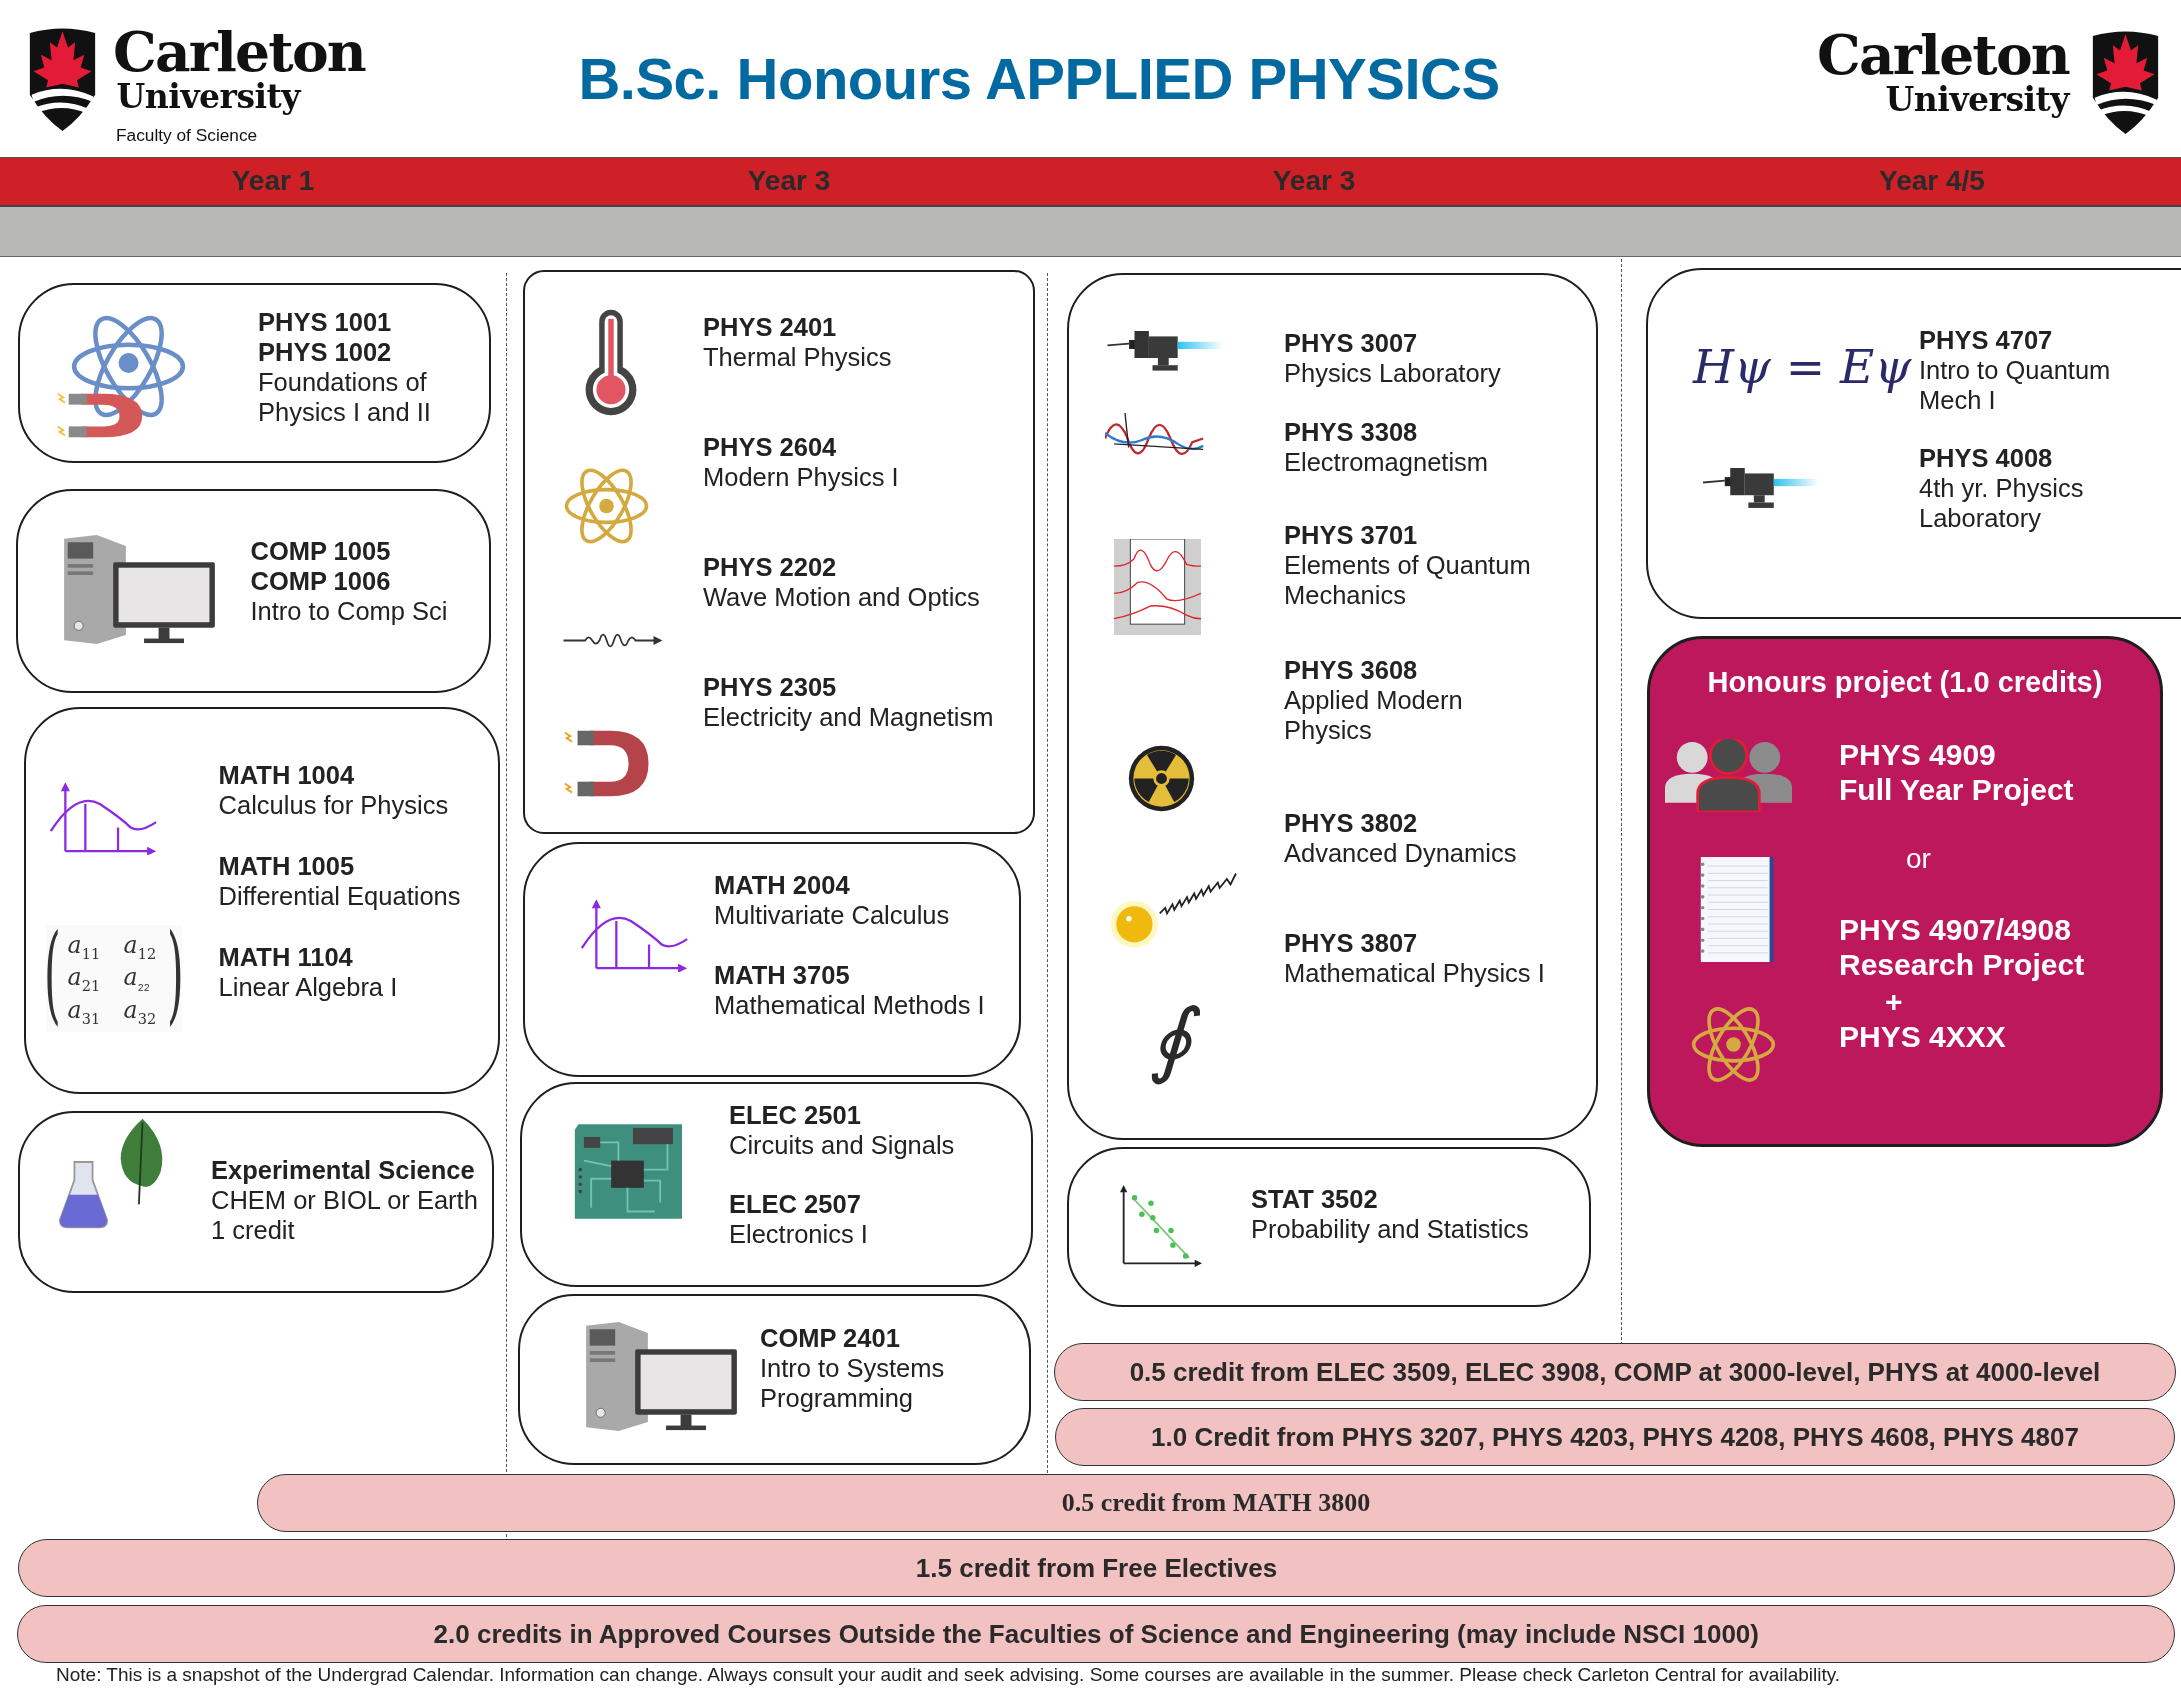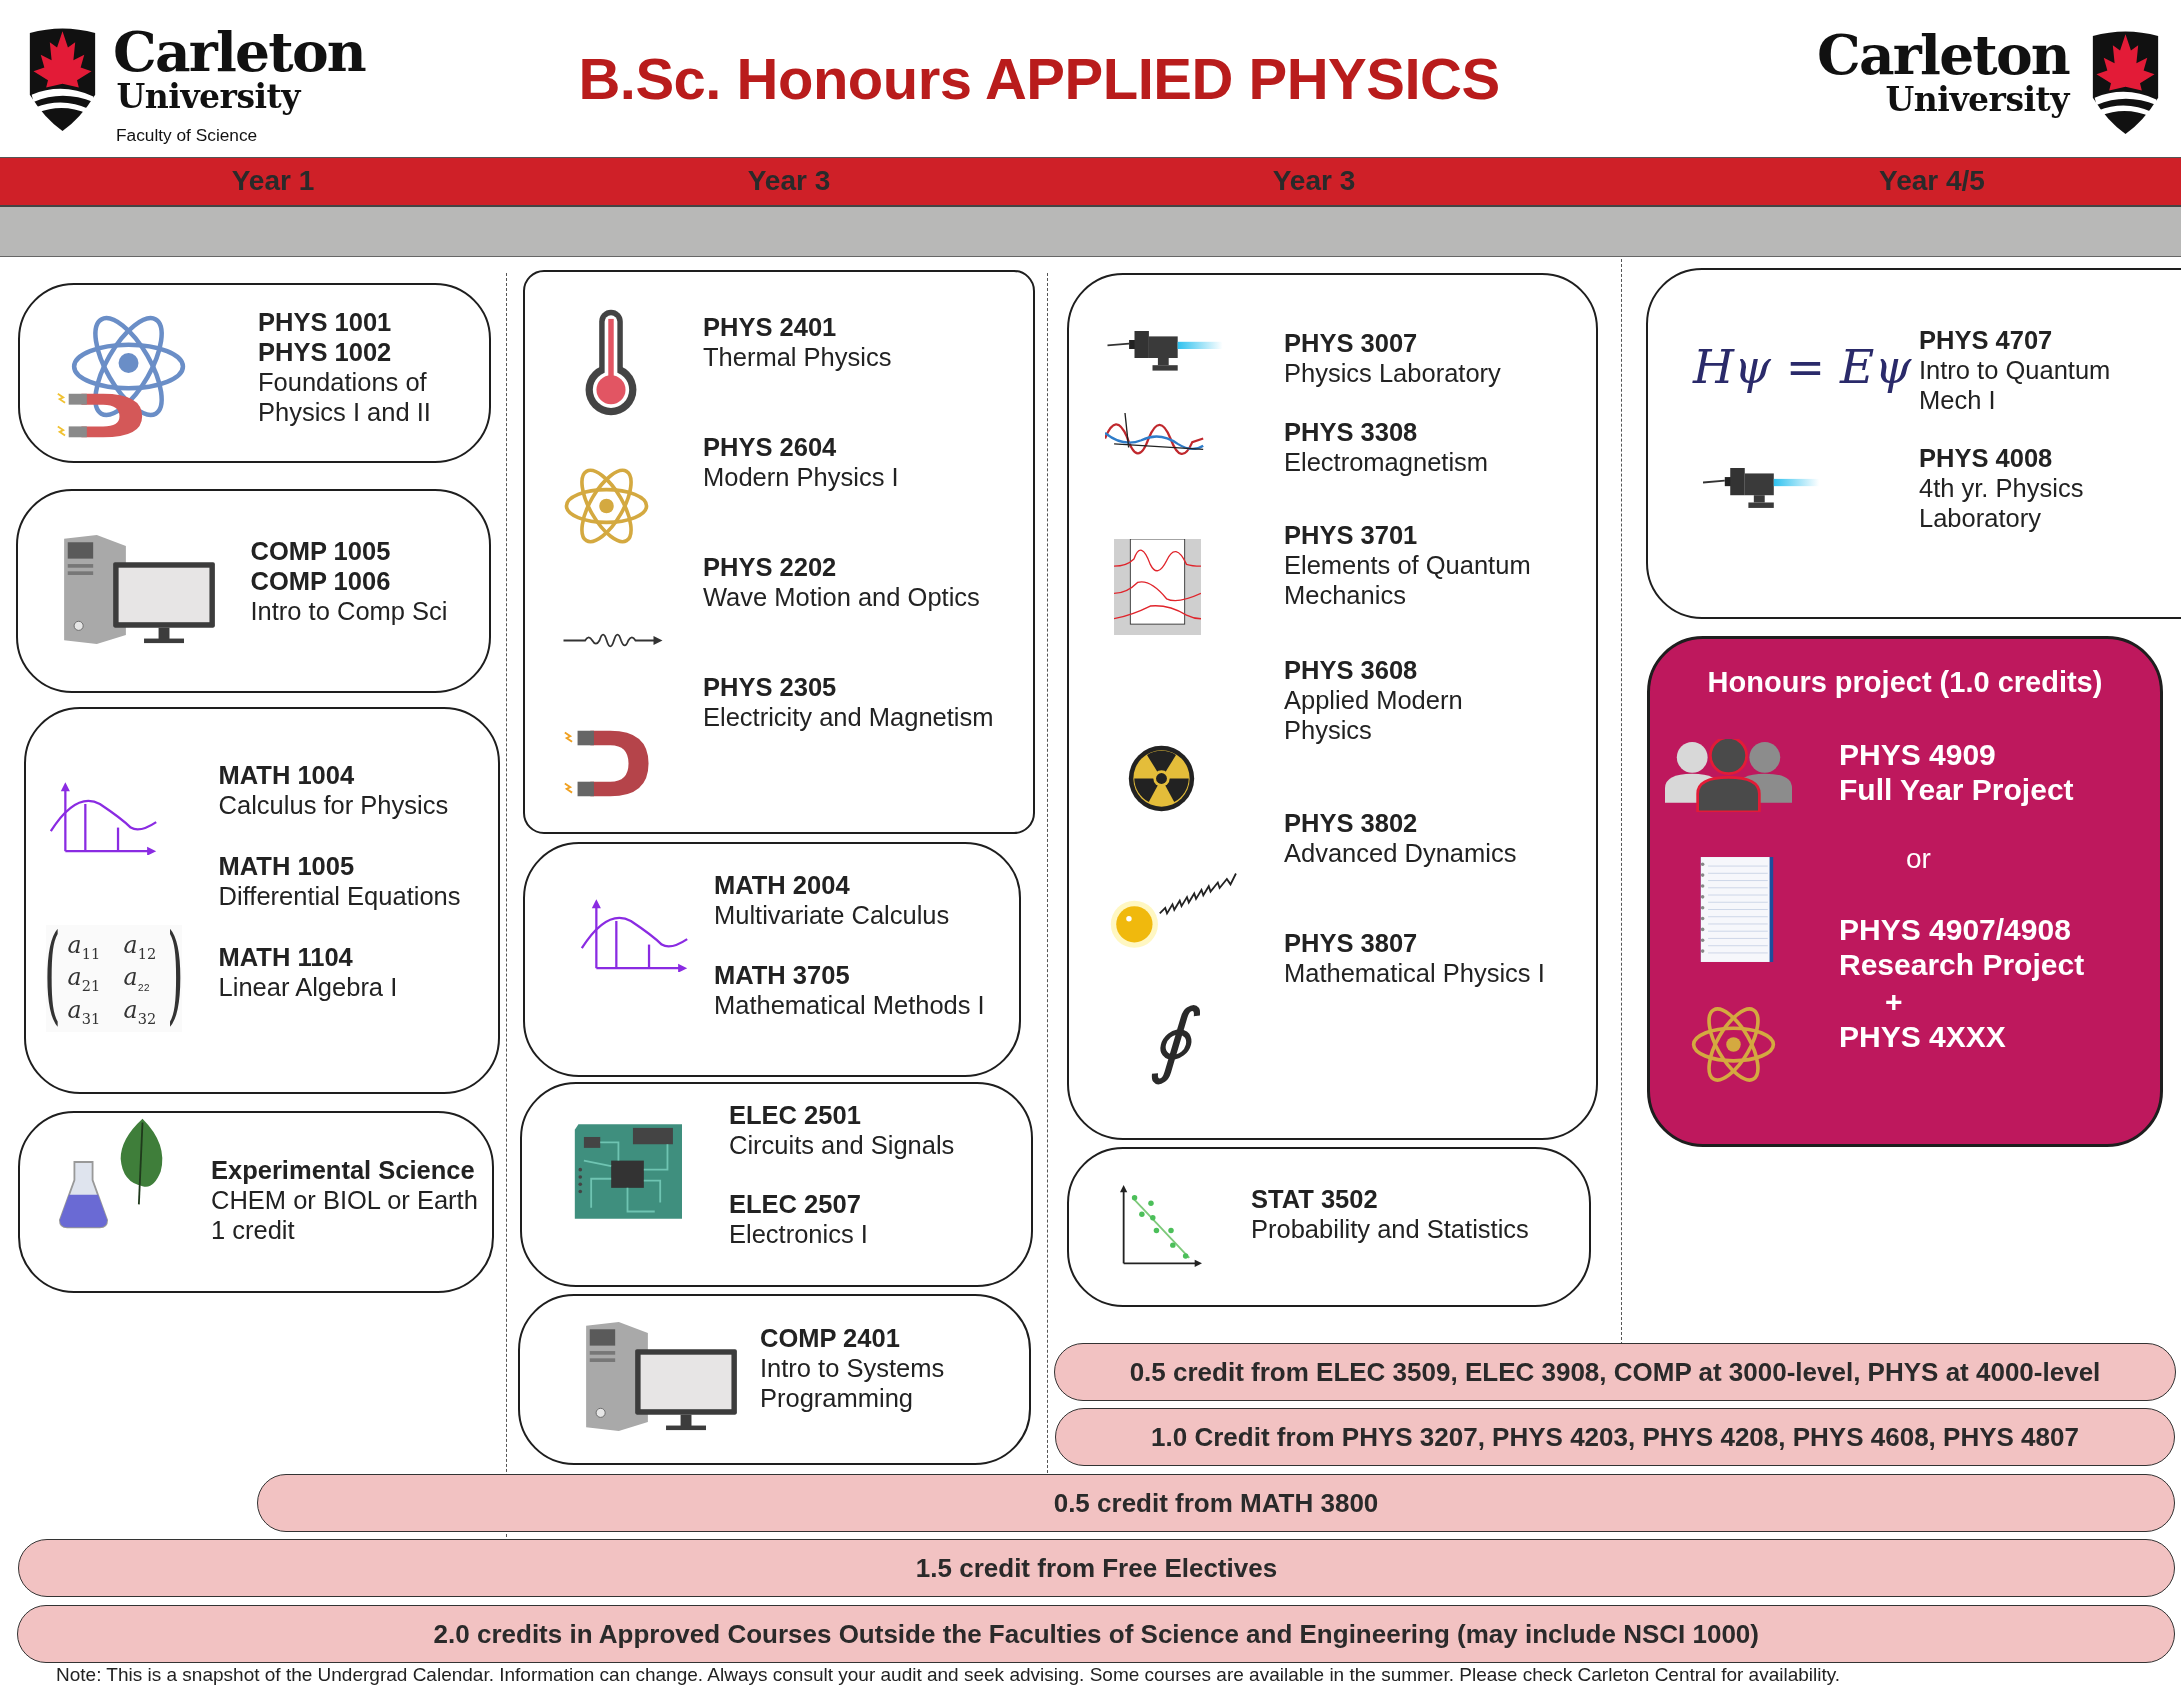--- a/index.html
+++ b/index.html
@@ -13,21 +13,21 @@
   .shield { width: 73px; height: 107px; }
   .logo-text { display: flex; flex-direction: column; font-family: "DejaVu Serif", serif; color: #111111; }
   .logo-left .logo-text { margin-left: 14.5px; }
   .logo-right .logo-text { margin-right: 20px; align-items: flex-end; }
   .logo-carleton { font-size: 55px; font-weight: bold; line-height: 55px; letter-spacing: -1.8px; }
   .logo-university { font-size: 33px; font-weight: bold; line-height: 36px; letter-spacing: -0.5px; }
   .logo-left .logo-university { margin-left: 3.6px; }
   .faculty { position: absolute; left: 116px; top: 125px; font-size: 17.3px; color: #111111; font-family: "Liberation Sans", sans-serif; }
 
   .page-title { position: absolute; left: 0; width: 2078px; top: 45px; text-align: center;
-    font-size: 58px; font-weight: bold; color: #b91c1c; letter-spacing: -0.5px; }
+    font-size: 58px; font-weight: bold; color: #0369a1; letter-spacing: -0.5px; }
 
   .year-band { position: absolute; left: 0; top: 157px; width: 2182px; height: 50px; background: #cf2028;
     border-top: 1.8px solid #555555; border-bottom: 2.7px solid #444444; }
   .year-label { position: absolute; top: 7.3px; font-size: 28px; font-weight: bold; color: #2a2a2a; transform: translateX(-50%); }
   .gray-band { position: absolute; left: 0; top: 207px; width: 2182px; height: 50px; background: #b8b8b7;
     border-bottom: 1.8px solid #666666; }
 
   .divider { position: absolute; width: 0; border-left: 1.8px dashed #555555; }
 
   
@@ -477,18 +477,18 @@
   <div class="hon-text" style="left:189px; top:273px;">
     <div>PHYS 4907/4908</div>
     <div>Research Project</div>
   </div>
   <div class="hon-text" style="left:235px; top:345px;">+</div>
   <div class="hon-text" style="left:189px; top:380px;">PHYS 4XXX</div>
 </div>
 
 <div class="pill" style="left:1054px; top:1343px; width:1122px; height:58px;">0.5 credit from ELEC 3509, ELEC 3908, COMP at 3000-level, PHYS at 4000-level</div>
 <div class="pill" style="left:1055px; top:1408px; width:1120px; height:58px;">1.0 Credit from PHYS 3207, PHYS 4203, PHYS 4208, PHYS 4608, PHYS 4807</div>
-<div class="pill" style="left:257px; top:1474px; width:1918px; height:58px;">0.5 credit from MATH 3800</div>
+<div class="pill" style="left:257px; top:1474px; width:1918px; height:58px;font-family:Liberation Serif, serif;">0.5 credit from MATH 3800</div>
 <div class="pill" style="left:18px; top:1539px; width:2157px; height:58px;">1.5 credit from Free Electives</div>
 <div class="pill" style="left:17.3px; top:1605px; width:2158px; height:58px;">2.0 credits in Approved Courses Outside the Faculties of Science and Engineering (may include NSCI 1000)</div>
 
 <div class="note">Note: This is a snapshot of the Undergrad Calendar. Information can change.  Always consult your audit and seek advising.  Some courses are available in the summer.  Please check Carleton Central for availability.</div>
 
 
 </body></html>

